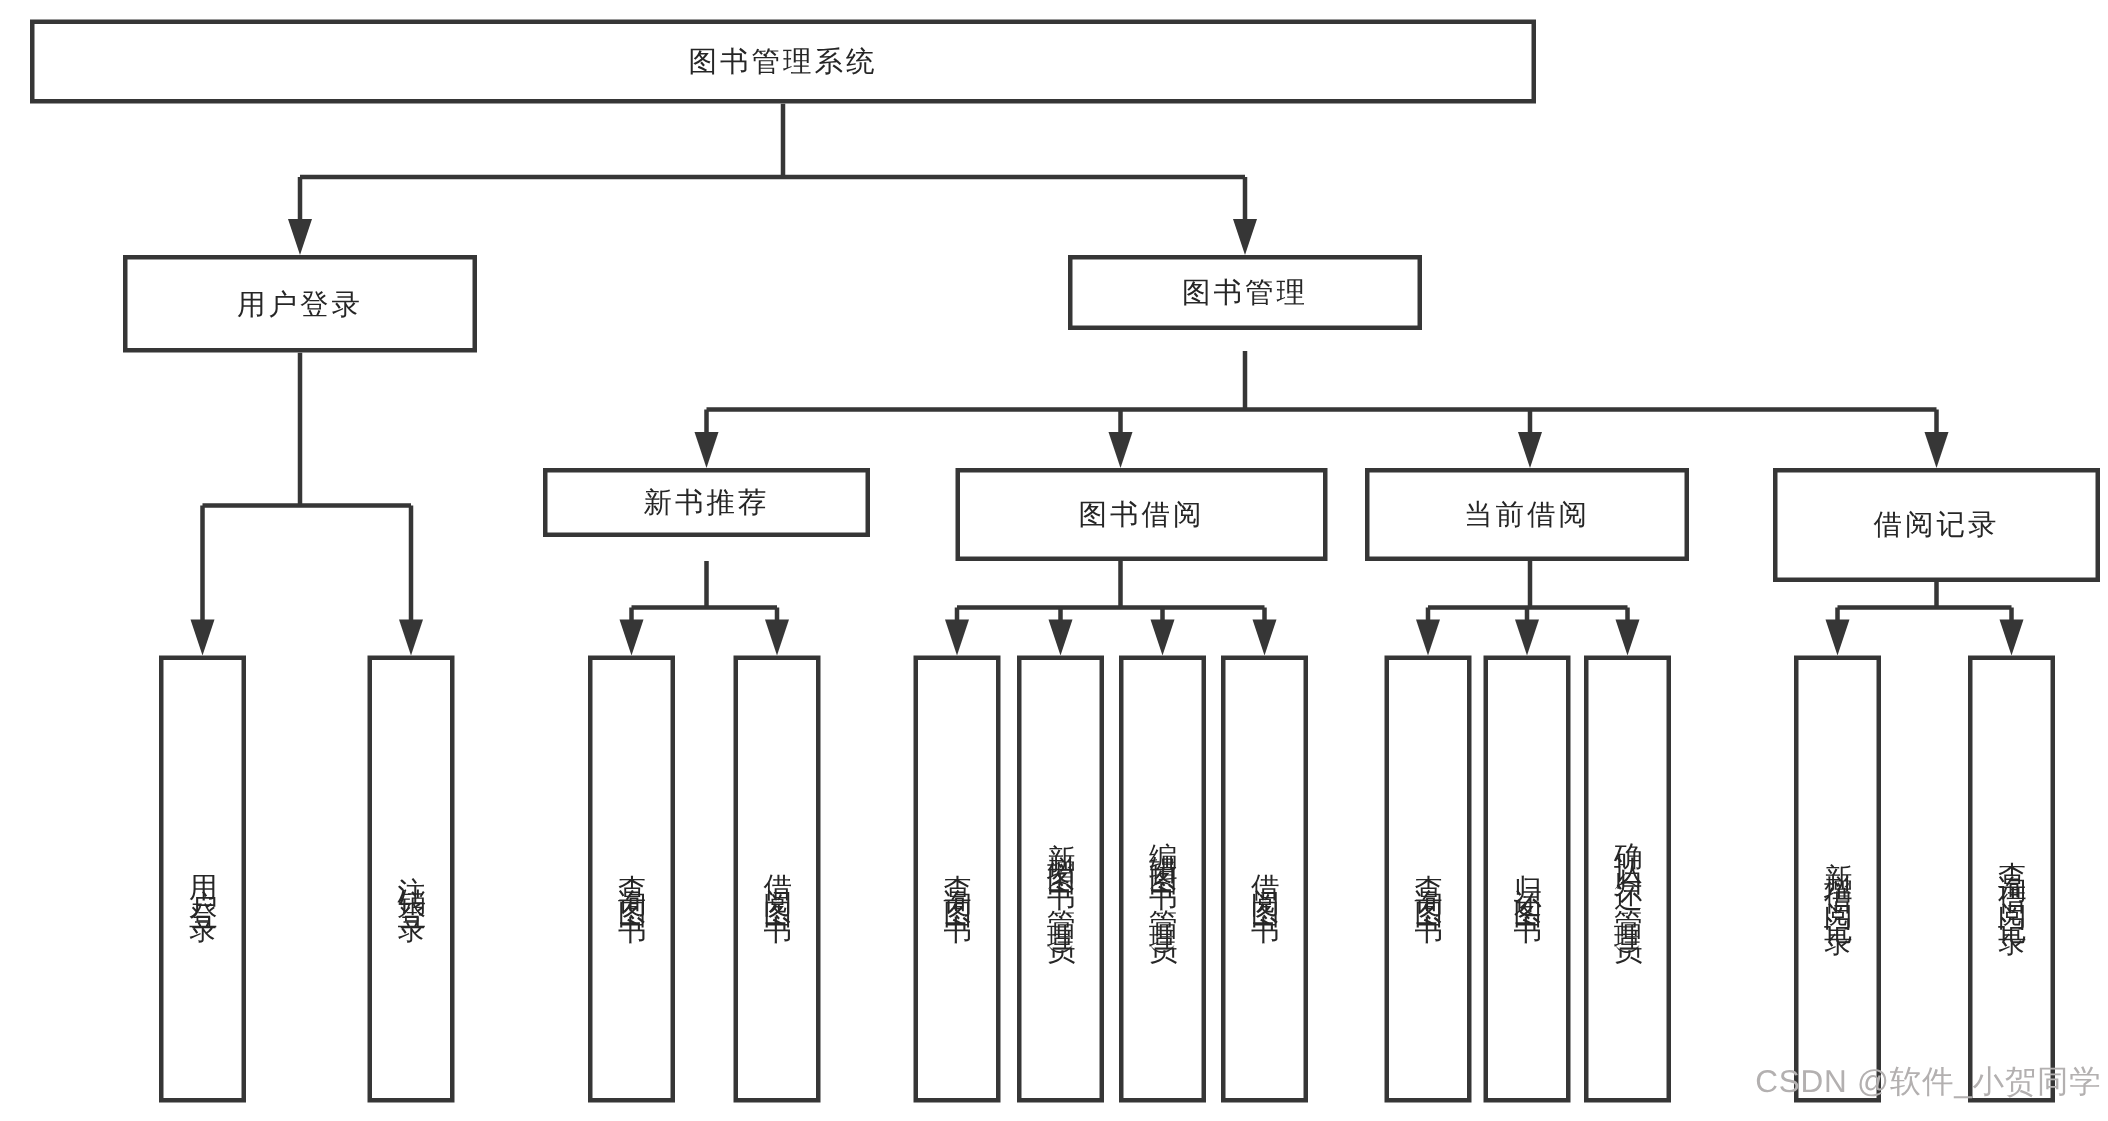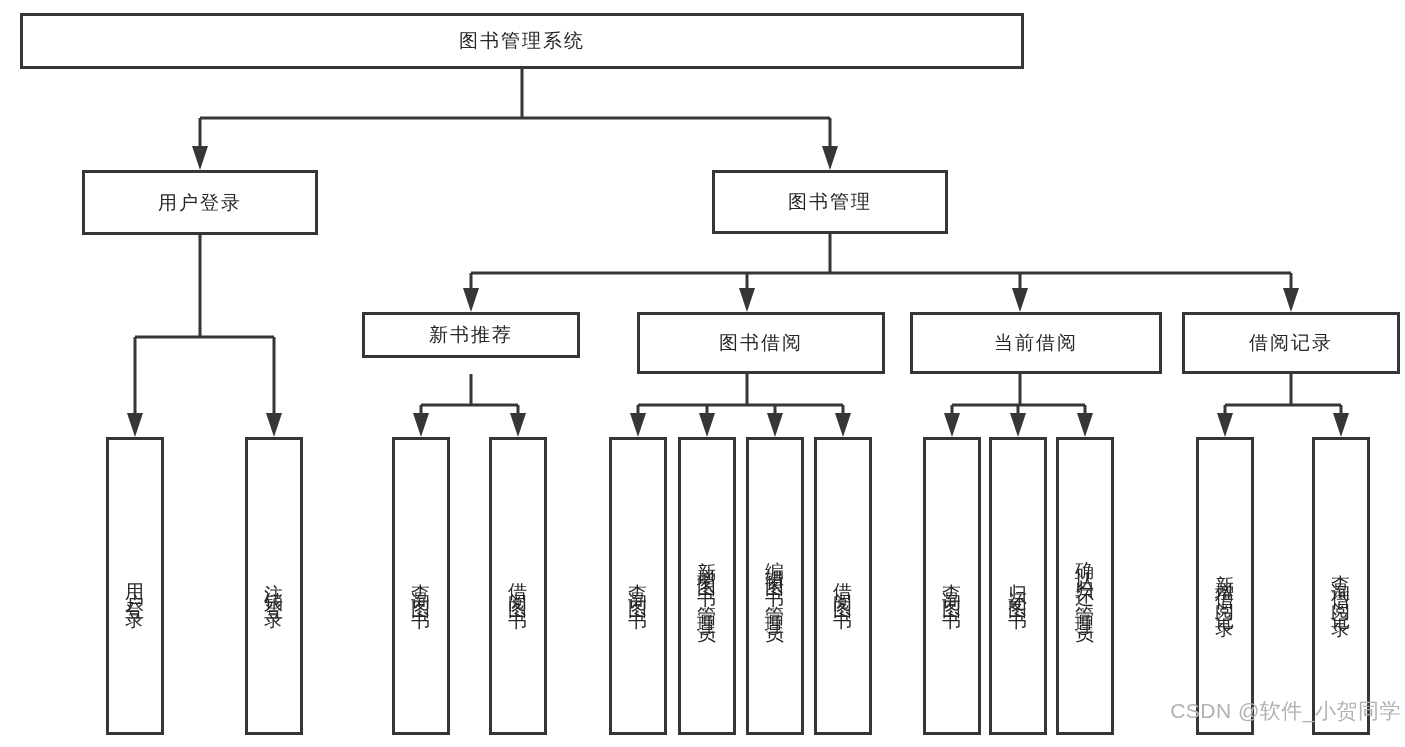--- a/index.html
+++ b/index.html
@@ -12,21 +12,21 @@
     position:absolute;box-sizing:border-box;border:3px solid #363636;background:#ffffff;
     display:flex;align-items:center;justify-content:center;
     color:#262626;z-index:2;
   }
   .node.h{font-size:19px;letter-spacing:2px;font-weight:400;}
   .node.v{
     writing-mode:vertical-rl;text-orientation:mixed;
     font-size:19px;letter-spacing:9px;line-height:1;
   }
   .watermark{
-    position:absolute;right:4px;bottom:22px;z-index:5;
+    position:absolute;right:4px;bottom:12px;z-index:5;
     font-size:21px;color:#b3b0b0;letter-spacing:0.5px;white-space:nowrap;
   }
 </style>
 </head>
 <body>
 
 <div class="canvas">
 
   <svg class="connectors" width="1405" height="747" viewBox="0 0 1405 747" xmlns="http://www.w3.org/2000/svg">
     <path fill="none" stroke="#363636" stroke-width="3" d="M522 69 V118 M200 118 H830 M200 118 V150 M830 118 V150
@@ -59,34 +59,34 @@
     </g>
   </svg>
 
   <div class="node h" style="left:20px;top:13px;width:1004px;height:56px">
     <span>图书管理系统</span>
   </div>
 
   <div class="node h" style="left:82px;top:170px;width:236px;height:65px">
     <span>用户登录</span>
   </div>
-  <div class="node h" style="left:712px;top:170px;width:236px;height:64px">
+  <div class="node h" style="left:712px;top:170px;width:236px;height:50px">
     <span>图书管理</span>
   </div>
 
   <div class="node h" style="left:362px;top:312px;width:218px;height:46px">
     <span>新书推荐</span>
   </div>
   <div class="node h" style="left:637px;top:312px;width:248px;height:62px">
     <span>图书借阅</span>
   </div>
-  <div class="node h" style="left:910px;top:312px;width:252px;height:62px">
+  <div class="node h" style="left:910px;top:312px;width:216px;height:62px">
     <span>当前借阅</span>
   </div>
-  <div class="node h" style="left:1182px;top:312px;width:218px;height:62px">
+  <div class="node h" style="left:1182px;top:312px;width:218px;height:76px">
     <span>借阅记录</span>
   </div>
 
   <div class="node v" style="left:106px;top:437px;width:58px;height:298px">
     <span>用户登录</span>
   </div>
   <div class="node v" style="left:245px;top:437px;width:58px;height:298px">
     <span>注销登录</span>
   </div>
 

